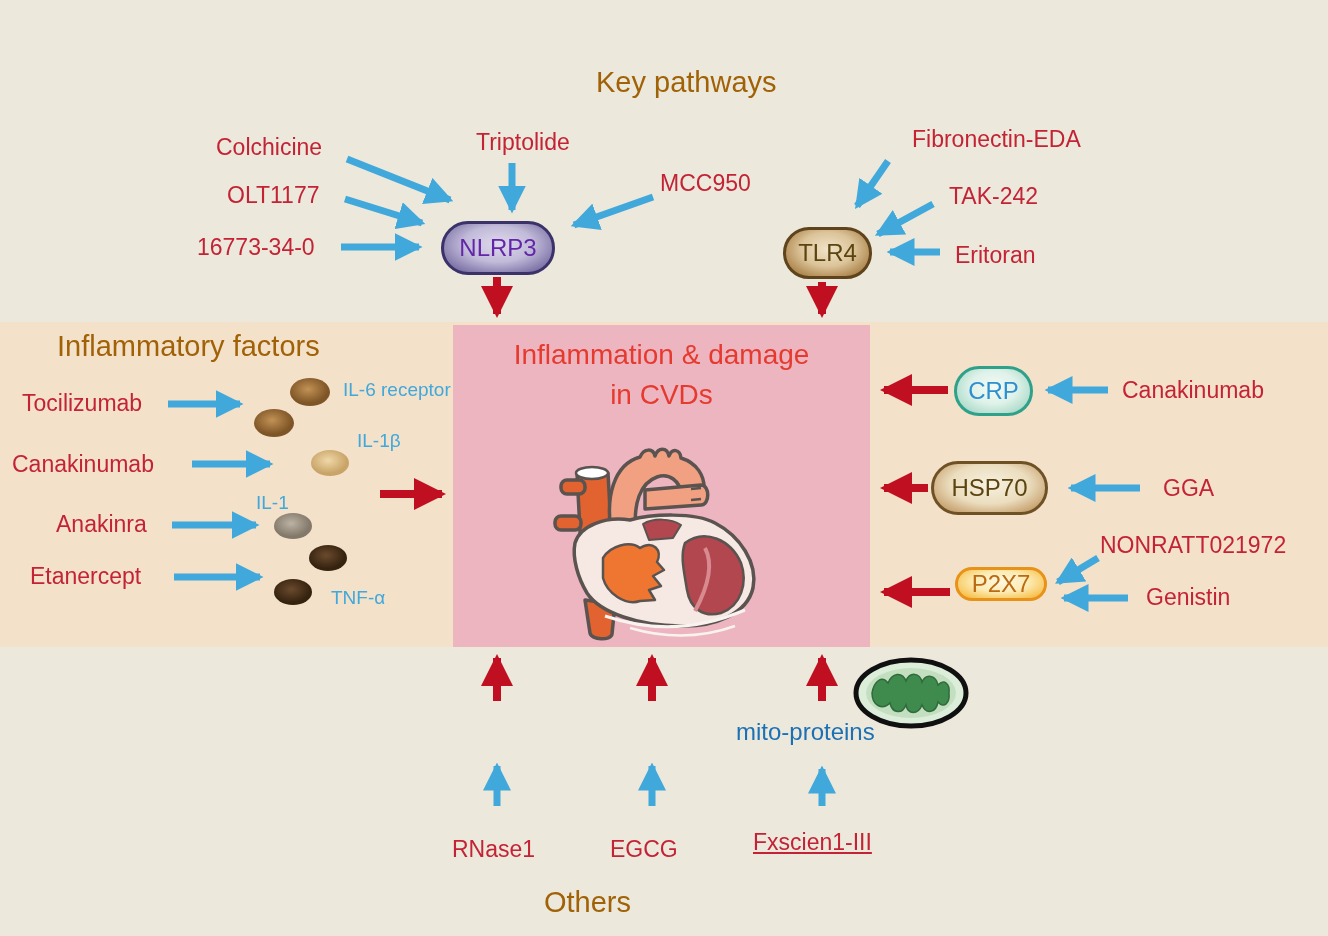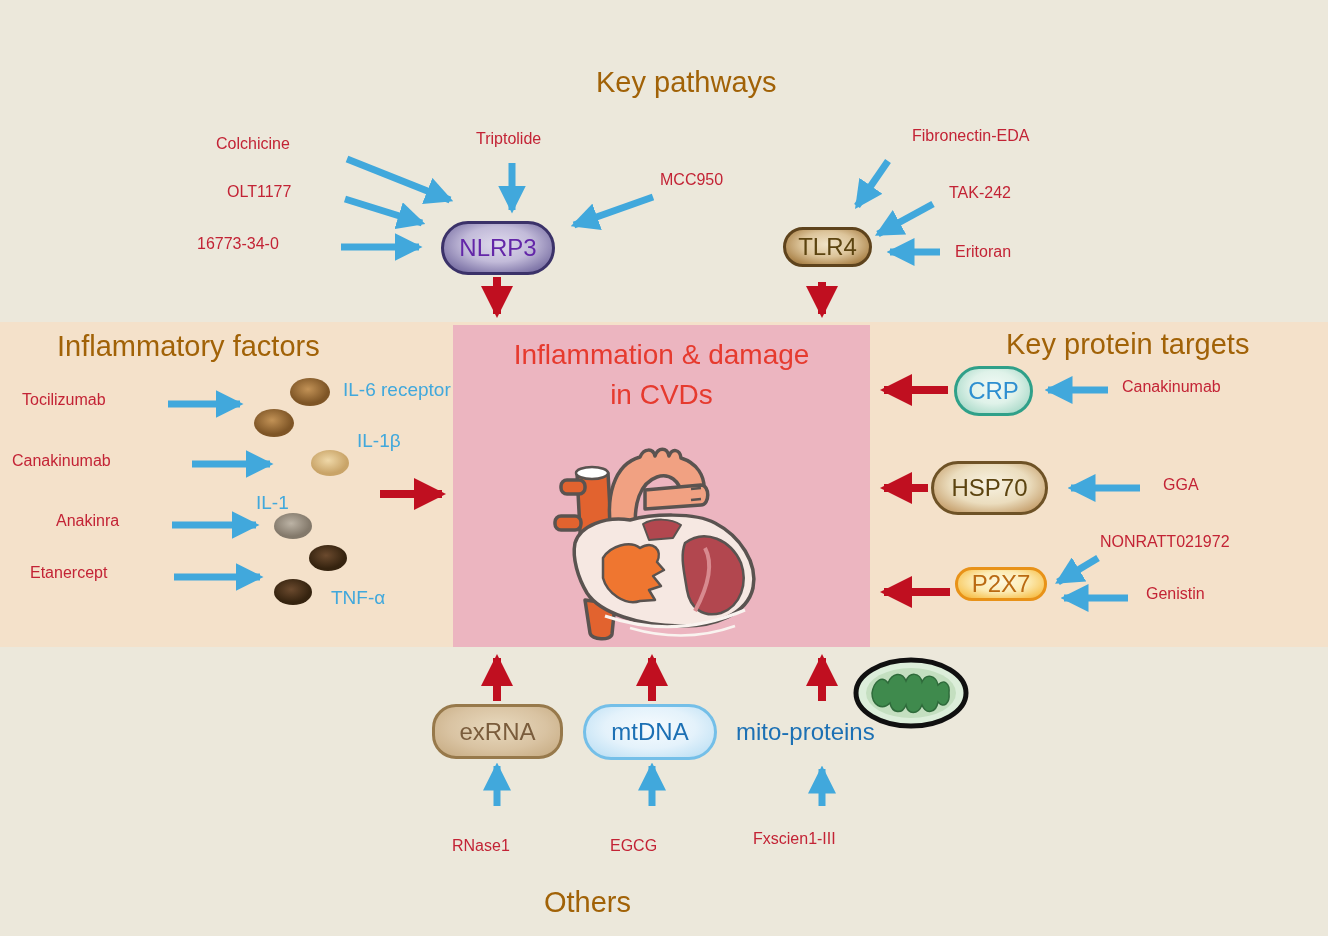--- a/index.html
+++ b/index.html
@@ -2,30 +2,30 @@
 <html><head>
 <meta charset="utf-8">
 <style>
   html,body{margin:0;padding:0;}
   .canvas{position:relative;width:1328px;height:936px;background:#ECE8DB;
           font-family:"Liberation Sans",sans-serif;overflow:hidden;}
   .band{position:absolute;left:0;top:322px;width:1328px;height:325px;background:#F4E1CA;}
   .pinkbox{position:absolute;left:453px;top:325px;width:417px;height:322px;background:#ECB5C0;}
   .overlay{position:absolute;left:0;top:0;pointer-events:none;}
   .lbl{position:absolute;white-space:nowrap;line-height:1.1;}
-  .red{color:#C32335;font-size:16px;}
+  .red{color:#C32335;font-size:23px;}
   .title{color:#a16207;font-size:29px;}
   .cyt{color:#41A8DC;font-size:19px;}
   .mito-lbl{color:#1C70B4;font-size:24px;}
   .ctr{color:#E63A2E;font-size:28px;text-align:center;width:417px;left:453px;}
   .pill{position:absolute;display:flex;align-items:center;justify-content:center;
         font-size:24px;box-sizing:border-box;border-radius:999px;}
   .nlrp3{left:441px;top:221px;width:114px;height:54px;border:3px solid #3B3269;color:#6326A8;
          background:radial-gradient(ellipse at 50% 42%,#DED9EC 0%,#C2BBD9 45%,#8A81B0 75%,#5F5590 100%);}
-  .tlr4{left:783px;top:227px;width:89px;height:40px;border:3px solid #5E431C;color:#5C4410;
+  .tlr4{left:783px;top:227px;width:89px;height:52px;border:3px solid #5E431C;color:#5C4410;
         background:radial-gradient(ellipse at 50% 42%,#F0E3C8 0%,#DCC49A 45%,#B08A52 78%,#8A6530 100%);}
   .crp{left:954px;top:366px;width:79px;height:50px;border:3px solid #2FA089;color:#2E8FD0;
        background:radial-gradient(ellipse at 50% 42%,#F2FAF6 0%,#DFF2E9 45%,#B5DFD0 75%,#8CC9B6 100%);}
   .hsp70{left:931px;top:461px;width:117px;height:54px;border:3px solid #6E5226;color:#5C4410;
         background:radial-gradient(ellipse at 50% 42%,#F8F2E2 0%,#EBDDBE 50%,#CBA878 80%,#A9834E 100%);}
   .p2x7{left:955px;top:567px;width:92px;height:34px;border:3px solid #E89218;color:#BA6A12;
         background:radial-gradient(ellipse at 50% 42%,#FEF8E0 0%,#FCEBB4 45%,#F8C85E 78%,#F2AC2E 100%);}
   .exrna{left:432px;top:704px;width:131px;height:55px;border:3px solid #97794B;color:#7A5C3C;border-radius:24px;
         background:radial-gradient(ellipse at 50% 42%,#E8D9BE 0%,#D9C3A2 55%,#C4A87E 100%);}
   .mtdna{left:583px;top:704px;width:134px;height:56px;border:3px solid #74BFE8;color:#1C70B4;border-radius:28px;
@@ -130,21 +130,20 @@
   </svg>
 
   <svg class="overlay" style="left:852px;top:655px;" width="118" height="76" viewBox="0 0 118 76">
     <ellipse cx="59" cy="38" rx="55" ry="33" fill="#DCEEDA" stroke="#101010" stroke-width="5"></ellipse>
     <ellipse cx="59" cy="38" rx="45" ry="25" fill="#C4DFC0"></ellipse>
     <path d="M20 38 C22 26 30 20 36 28 C40 18 50 16 54 26 C58 16 68 18 70 27 C74 18 84 20 86 30 C92 24 98 28 97 38 C98 48 92 54 86 47 C84 58 74 60 70 50 C66 60 56 60 54 50 C50 60 40 58 38 48 C30 56 20 50 20 38 Z" fill="#3F8A4D" stroke="#2F6B3B" stroke-width="1.5"></path>
   </svg>
 
   <div class="lbl title" style="left:596px;top:67px;">Key pathways</div>
   <div class="lbl title" style="left:57px;top:325px;margin-top:6px;">Inflammatory factors</div>
-  <div class="lbl title" style="left:1006px;top:329px;">Key protein targets</div>
   <div class="lbl title" style="left:544px;top:887px;width:200px;">Others</div>
 
   <div class="lbl ctr" style="top:340px;">Inflammation &amp; damage</div>
   <div class="lbl ctr" style="top:380px;">in CVDs</div>
 
   <div class="lbl red" style="left:216px;top:135px;">Colchicine</div>
   <div class="lbl red" style="left:227px;top:183px;">OLT1177</div>
   <div class="lbl red" style="left:197px;top:235px;">16773-34-0</div>
   <div class="lbl red" style="left:476px;top:130px;">Triptolide</div>
   <div class="lbl red" style="left:660px;top:171px;">MCC950</div>
@@ -175,24 +174,18 @@
       <span>HSP70</span>
     </div>
   <div class="pill p2x7">
       <span>P2X7</span>
     </div>
   <div class="lbl red" style="left:1122px;top:378px;">Canakinumab</div>
   <div class="lbl red" style="left:1163px;top:476px;">GGA</div>
   <div class="lbl red" style="left:1100px;top:533px;">NONRATT021972</div>
   <div class="lbl red" style="left:1146px;top:585px;">Genistin</div>
 
-  <div class="pill exrna">
-      <span>exRNA</span>
-    </div>
-  <div class="pill mtdna">
-      <span>mtDNA</span>
-    </div>
   <div class="lbl mito-lbl" style="left:736px;top:719px;">mito-proteins</div>
   <div class="lbl red" style="left:452px;top:837px;">RNase1</div>
   <div class="lbl red" style="left:610px;top:837px;">EGCG</div>
-  <div class="lbl red" style="left:753px;top:830px;">Fxscien1-III</div>
+  <div class="lbl red" style="left:753px;top:830px;text-decoration:underline;">Fxscien1-III</div>
 
 </div>
 
 </body></html>

